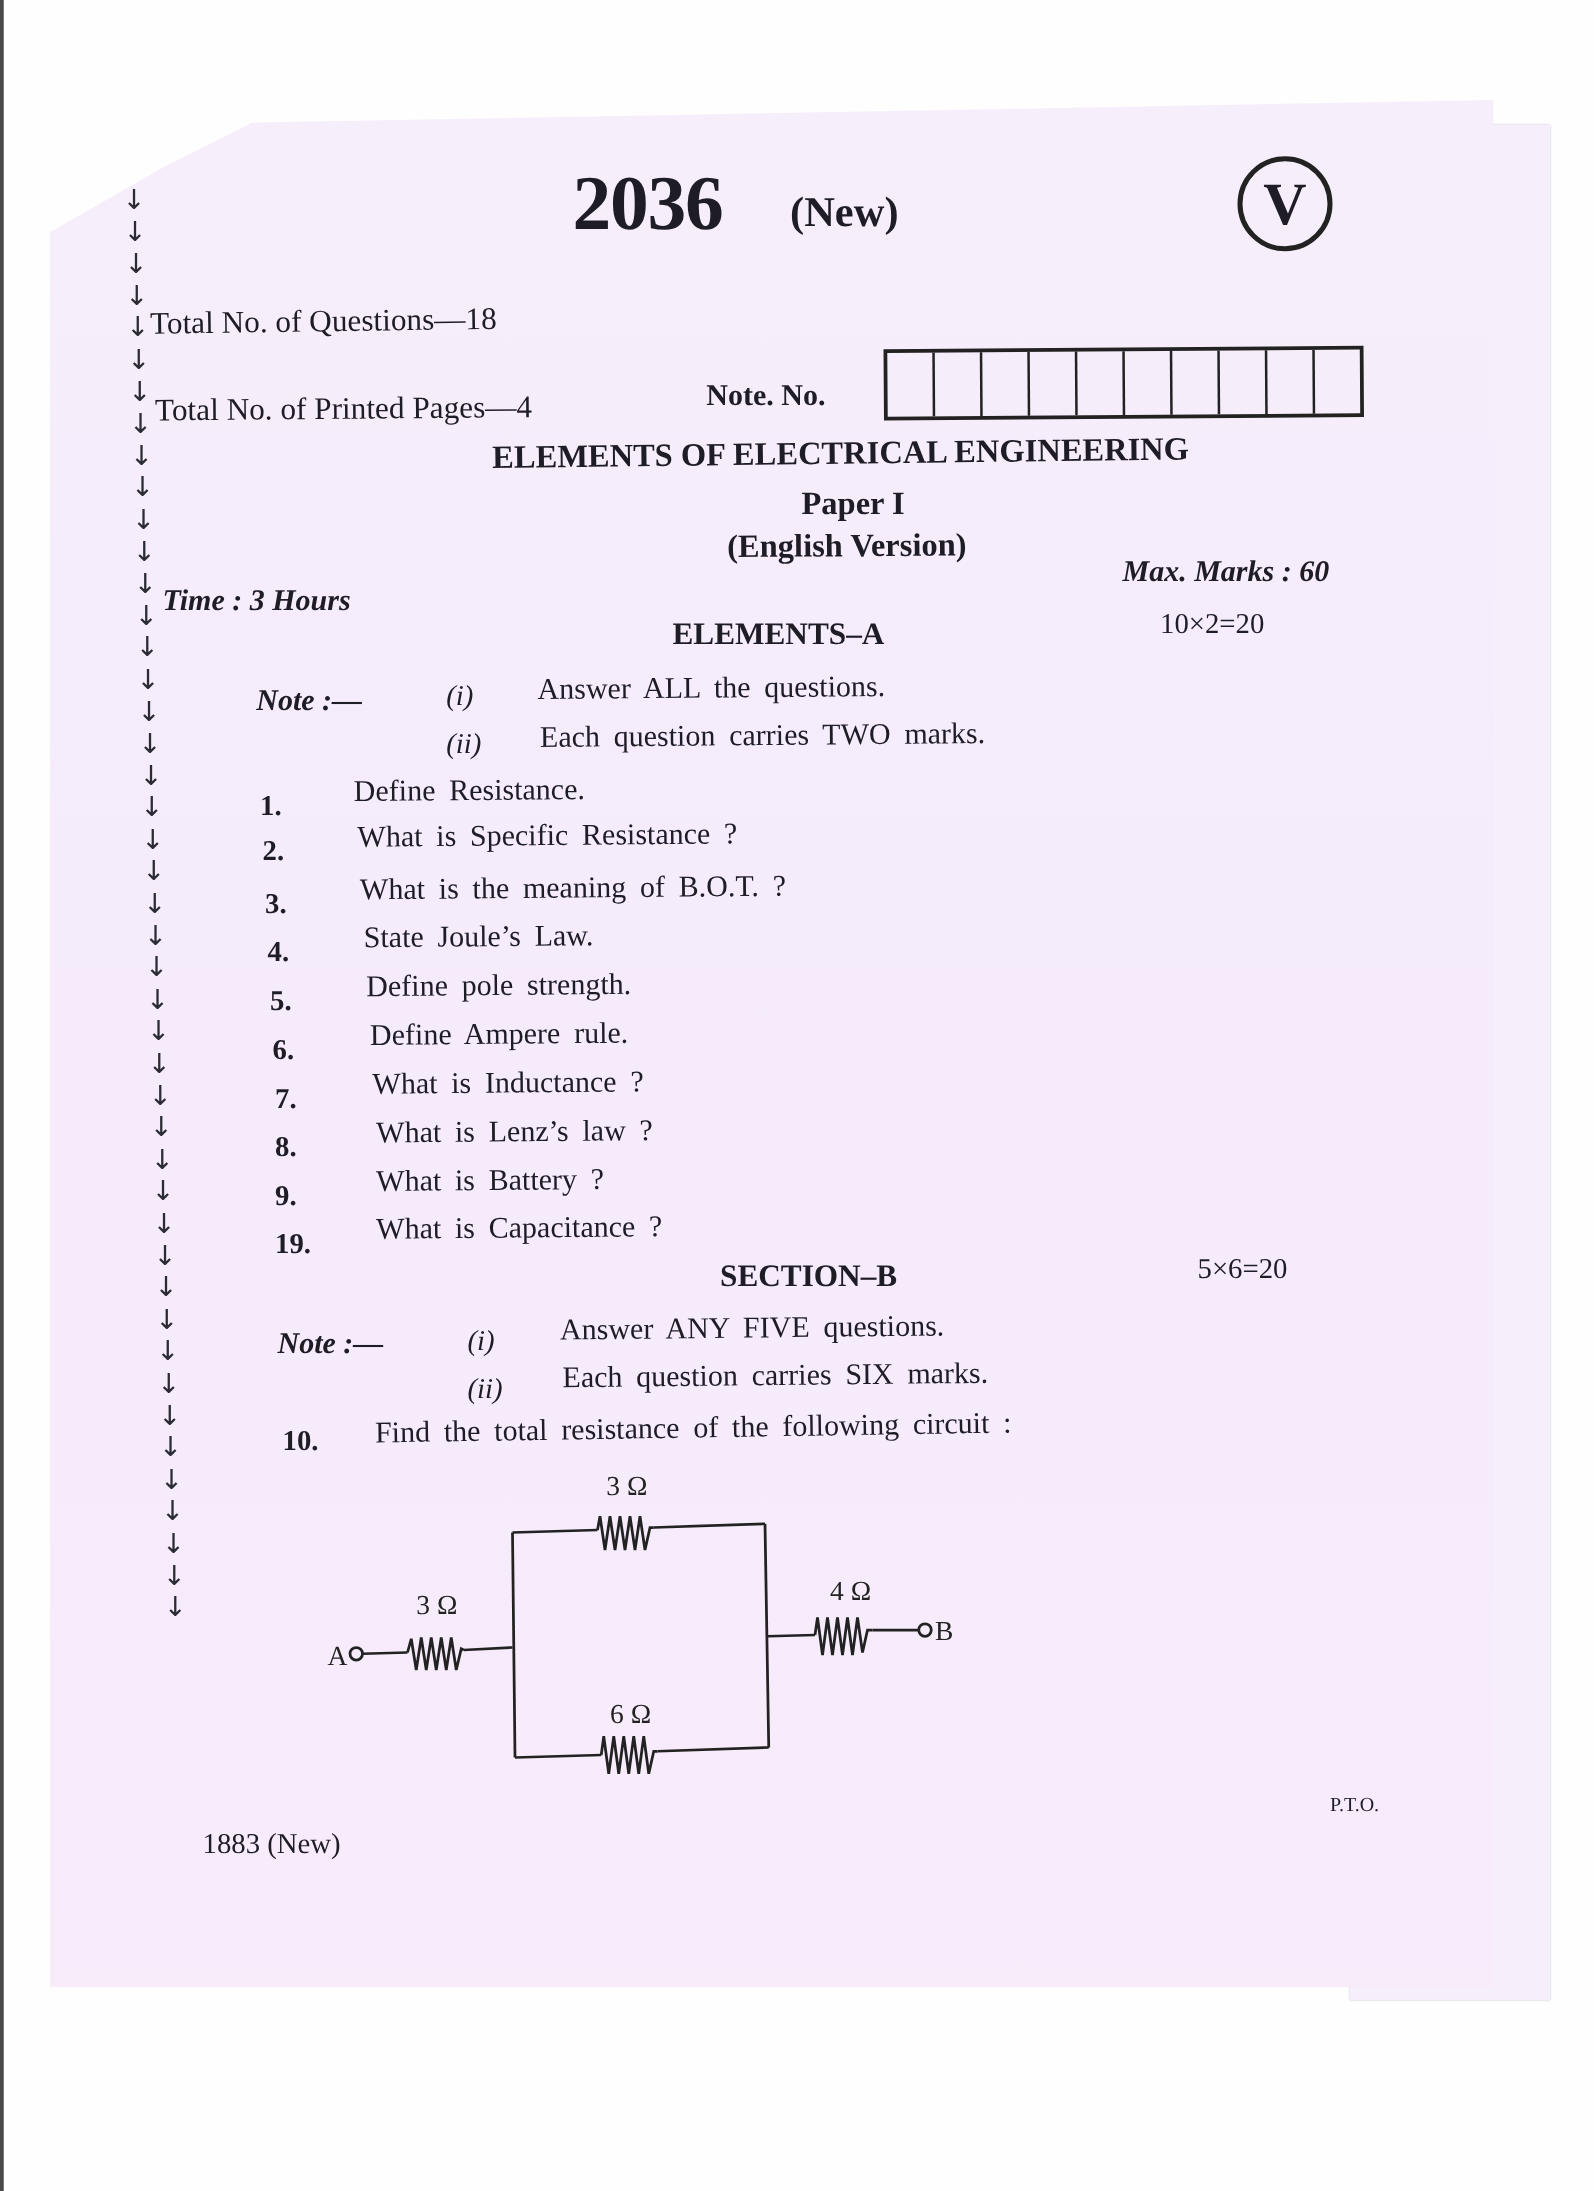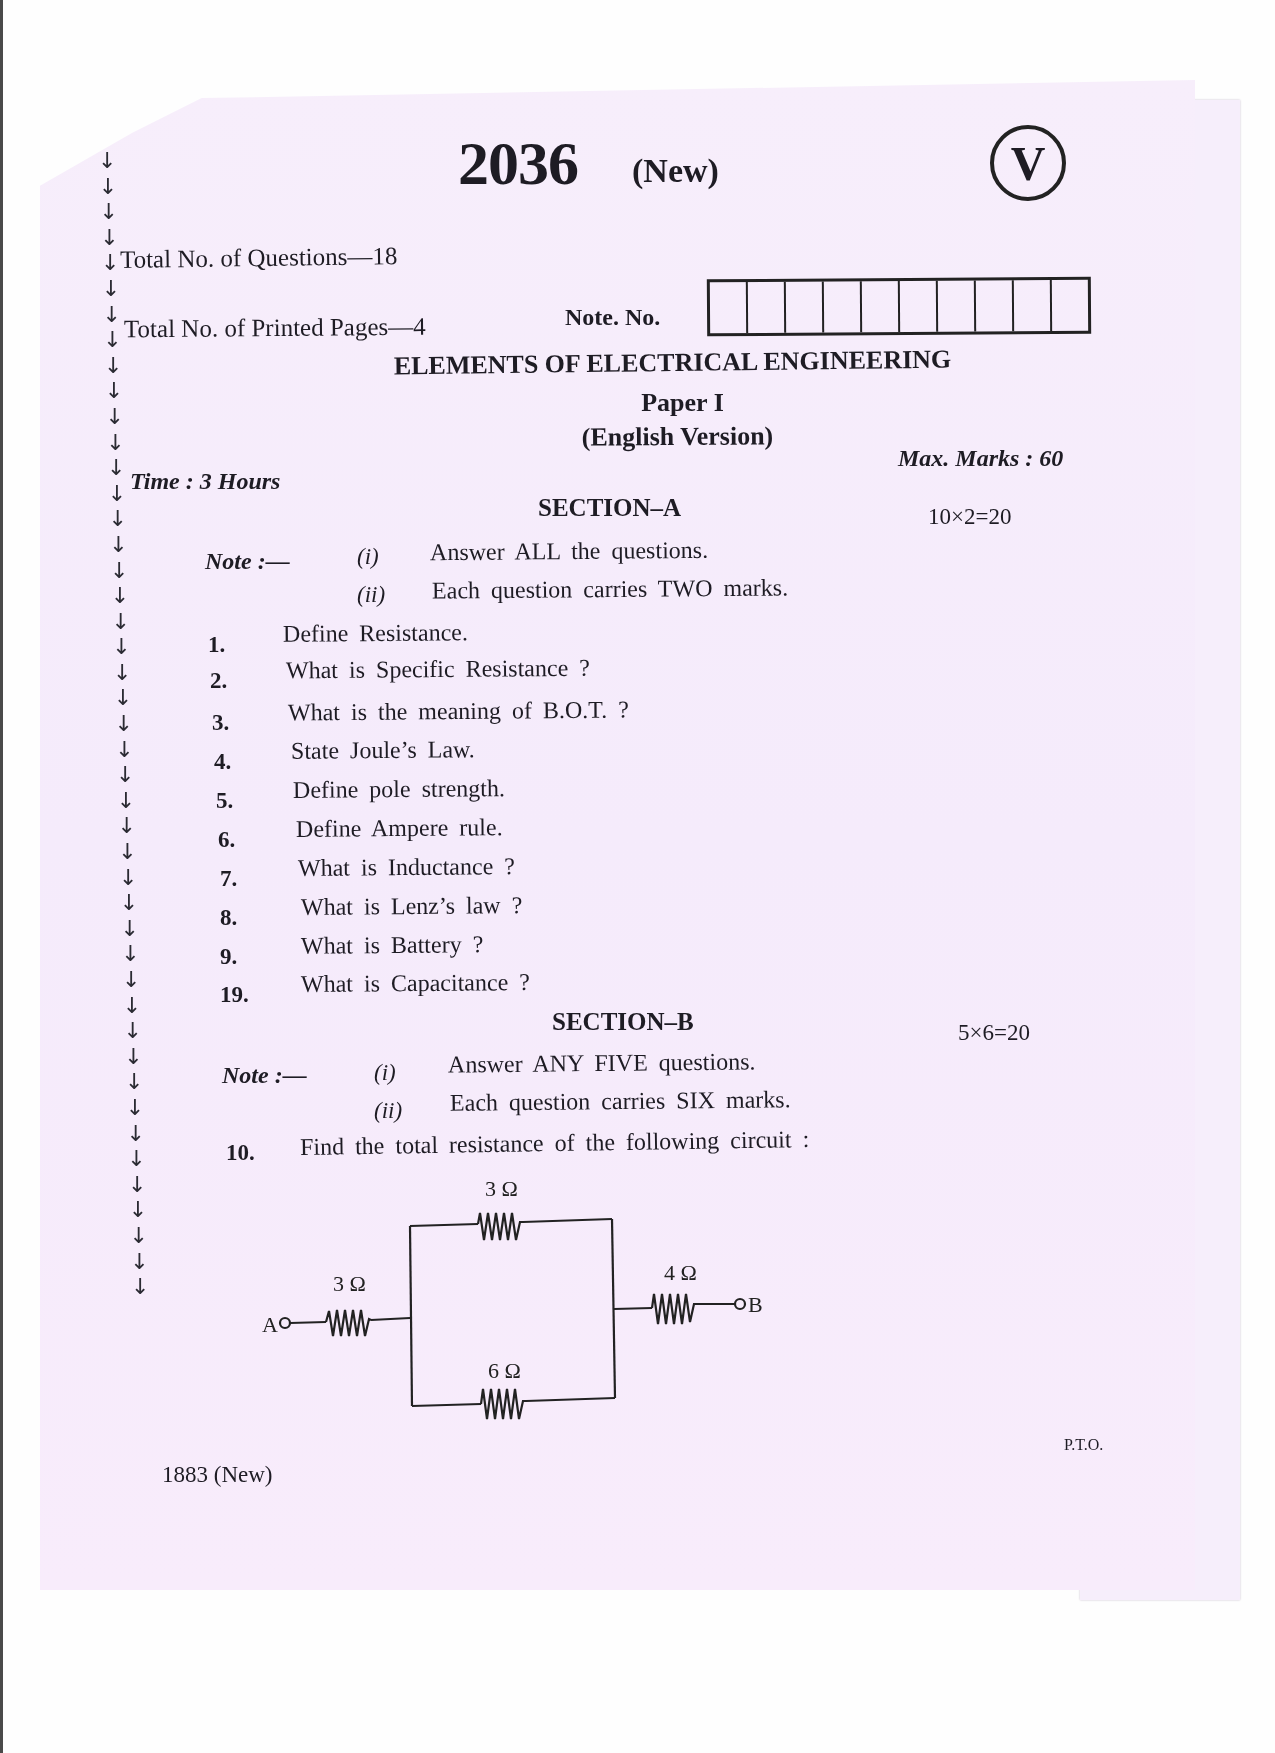--- a/index.html
+++ b/index.html
@@ -35,21 +35,21 @@
   .regd-label { left: 565px; top: 304px; font-size: 24px; font-weight: bold; font-family: "Liberation Serif", serif; }
   .regd-box { left: 707px; top: 278px; display: flex; border: 3px solid #222; transform: rotate(-0.4deg); }
   .regd-cell { width: 36px; height: 51px; border-right: 2px solid #222; }
   .regd-cell:last-child { border-right: none; }
   .center-head { left: 0; width: 1275px; text-align: center; font-family: "Liberation Serif", serif; font-weight: bold; }
   .subject { top: 348px; font-size: 26px; left: 35px; }
   .paper-no { top: 388px; font-size: 26px; left: 45px; }
   .lang { top: 422px; font-size: 26px; left: 40px; }
   .time { left: 130px; top: 468px; font-size: 24px; font-style: italic; font-weight: bold; font-family: "Liberation Serif", serif; }
   .maxmarks { left: 898px; top: 445px; font-size: 24px; font-style: italic; font-weight: bold; font-family: "Liberation Serif", serif; }
-  .marks-calc { font-family: "Liberation Serif", serif; font-size: 23px; margin-top: 18px; }
+  .marks-calc { font-family: "Liberation Serif", serif; font-size: 23px; }
   .section-head { font-family: "Liberation Serif", serif; font-weight: bold; font-size: 25px; }
   .note-label { font-family: "Liberation Serif", serif; font-style: italic; font-weight: bold; font-size: 24px; }
   .note-num { font-family: "Liberation Serif", serif; font-style: italic; font-size: 23px; }
   .note-text { font-family: "Liberation Serif", serif; font-size: 24px; word-spacing: 5px; }
   .q-num { font-family: "Liberation Serif", serif; font-weight: bold; font-size: 23px; }
   .q-text { font-family: "Liberation Serif", serif; font-size: 24px; word-spacing: 5px; }
   .circuit { position: absolute; left: 240px; top: 1160px; width: 820px; height: 280px; }
   .circuit text { font-family: "Liberation Serif", serif; font-size: 22px; fill: #222; }
   .footer-code { left: 162px; top: 1462px; font-family: "Liberation Serif", serif; font-size: 23px; }
   .pto { left: 1064px; top: 1436px; font-family: "Liberation Serif", serif; font-size: 16px; }
@@ -129,21 +129,21 @@
     <div class="regd-cell"></div>
   </div>
 
 <div class="abs center-head subject" style="transform:rotate(-0.7deg);">ELEMENTS OF ELECTRICAL ENGINEERING</div>
 <div class="abs center-head paper-no">Paper I</div>
 <div class="abs center-head lang" style="transform:rotate(-0.4deg);">(English Version)</div>
 
 <div class="abs time">Time : 3 Hours</div>
 <div class="abs maxmarks">Max. Marks : 60</div>
 
-<div class="abs section-head" style="left:538px; top:494px;">SECTION–A</div>
+<div class="abs section-head" style="left:538px; top:494px;">ELEMENTS–A</div>
 <div class="abs marks-calc" style="left:928px; top:486px;">10×2=20</div>
 
 <div class="abs note-label" style="left:205px; top:548px;">Note :—</div>
 <div class="abs note-num" style="left:357px; top:544px;">(i)</div>
 <div class="abs note-text" style="left:430px; top:538px; transform:rotate(-0.5deg);">Answer ALL the questions.</div>
 <div class="abs note-num" style="left:357px; top:582px;">(ii)</div>
 <div class="abs note-text" style="left:432px; top:576px; transform:rotate(-0.5deg);">Each question carries TWO marks.</div>
 
 <div id="qa-list">
     <div class="abs q-num" style="left: 208px; top: 632px;">1.</div>
@@ -161,21 +161,21 @@
     <div class="abs q-num" style="left: 220px; top: 866px;">7.</div>
     <div class="abs q-text" style="left: 298px; top: 854px; transform: rotate(-0.5deg);">What is Inductance ?</div>
     <div class="abs q-num" style="left: 220px; top: 905px;">8.</div>
     <div class="abs q-text" style="left: 300.5px; top: 893px; transform: rotate(-0.5deg);">What is Lenz’s law ?</div>
     <div class="abs q-num" style="left: 220px; top: 944px;">9.</div>
     <div class="abs q-text" style="left: 300.5px; top: 932px; transform: rotate(-0.5deg);">What is Battery ?</div>
     <div class="abs q-num" style="left: 220px; top: 982px;">19.</div>
     <div class="abs q-text" style="left: 300.5px; top: 970px; transform: rotate(-0.5deg);">What is Capacitance ?</div>
   </div>
 
-<div class="abs section-head" style="left:552px; top:1008px;text-align:center;">SECTION–B</div>
+<div class="abs section-head" style="left:576px; top:1008px;text-align:center;">SECTION–B</div>
 <div class="abs marks-calc" style="left:958px; top:1002px;">5×6=20</div>
 
 <div class="abs note-label" style="left:222px; top:1062px;">Note :—</div>
 <div class="abs note-num" style="left:374px; top:1060px;">(i)</div>
 <div class="abs note-text" style="left:448px; top:1050px; transform:rotate(-0.6deg);">Answer ANY FIVE questions.</div>
 <div class="abs note-num" style="left:374px; top:1098px;">(ii)</div>
 <div class="abs note-text" style="left:450px; top:1088px; transform:rotate(-0.6deg);">Each question carries SIX marks.</div>
 
 <div class="abs q-num" style="left:226px; top:1140px;">10.</div>
 <div class="abs q-text" style="left:300px; top:1130px; transform:rotate(-0.9deg);">Find the total resistance of the following circuit :</div>

